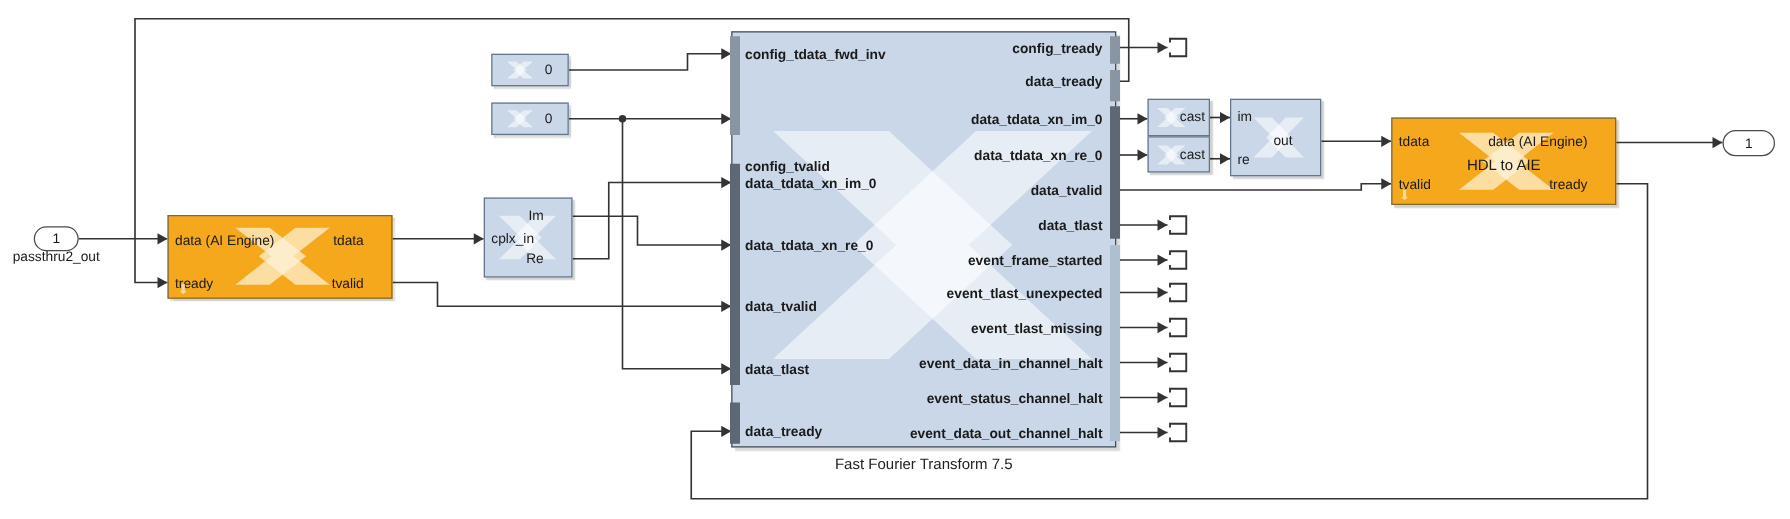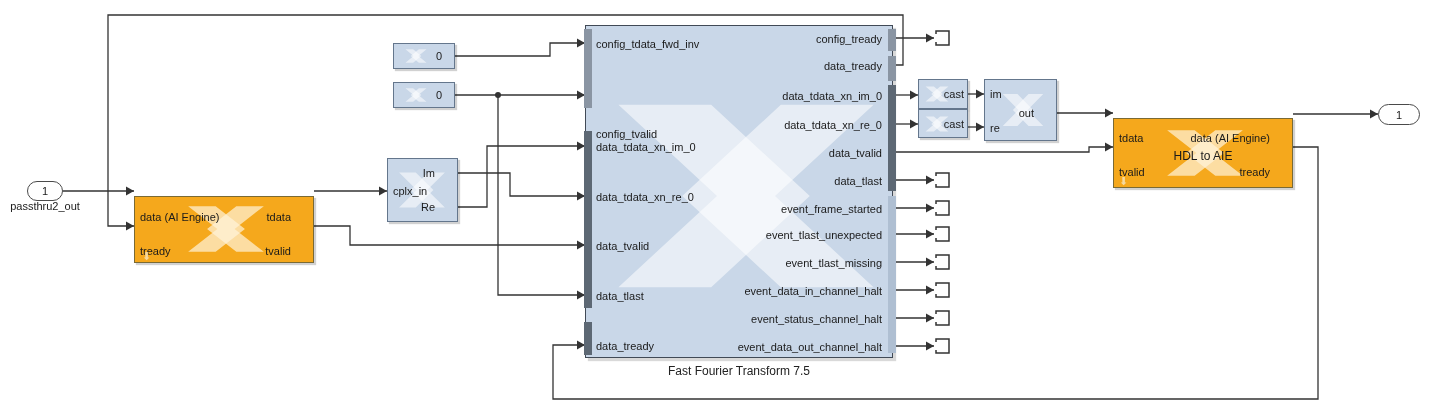--- a/index.html
+++ b/index.html
@@ -4,23 +4,23 @@
 <style>
   html,body{margin:0;padding:0;background:#fff;}
   #canvas{position:relative;width:1432px;height:415px;background:#fff;overflow:hidden;
           font-family:"Liberation Sans",sans-serif;color:#1a1a1a;}
   #wires{position:absolute;left:0;top:0;z-index:1;}
   .wire{fill:none;stroke:var(--wire);stroke-width:1.3px;}
   .arr{fill:var(--wire);stroke:none;}
   .term{fill:none;stroke:var(--wire);stroke-width:1.5px;}
   .dot{fill:var(--wire);}
   .blk{position:absolute;box-sizing:border-box;z-index:2;box-shadow:2px 2px 1px rgba(0,0,0,0.18);}
-  .blk.orange{background:var(--orange);border:1.6px solid #7a6a35;margin-top:24px;}
+  .blk.orange{background:var(--orange);border:1.6px solid #7a6a35;}
   .blk.blue{background:var(--blue);border:1.4px solid var(--blue_border);}
-  .blk.fftb{background:var(--blue);border:1.6px solid var(--fft_border);box-shadow:3px 3px 1px rgba(0,0,0,0.15);}
+  .blk.fftb{background:var(--blue);border:1.6px solid var(--fft_border);box-shadow:3px 3px 1px rgba(0,0,0,0.15);font-weight:bold;}
   .portlab{position:absolute;font-size:11px;line-height:12px;white-space:nowrap;transform:translateY(-50%);z-index:3;}
   .right{right:22px;text-align:right;}
   .left{left:5px;}
   .title{position:absolute;left:0;width:100%;text-align:center;font-size:12px;transform:translateY(-50%);z-index:3;}
   .logo{position:absolute;z-index:0;}
   .logo-white{fill:var(--logo_white);}
   .logo-cream{fill:var(--logo_cream);}
   .oval{position:absolute;box-sizing:border-box;border:1.4px solid #4a4a4a;border-radius:11px;background:#fff;
         text-align:center;font-size:11px;z-index:2;display:flex;align-items:center;justify-content:center;}
   .freelab{position:absolute;font-size:11px;text-align:center;z-index:2;}

